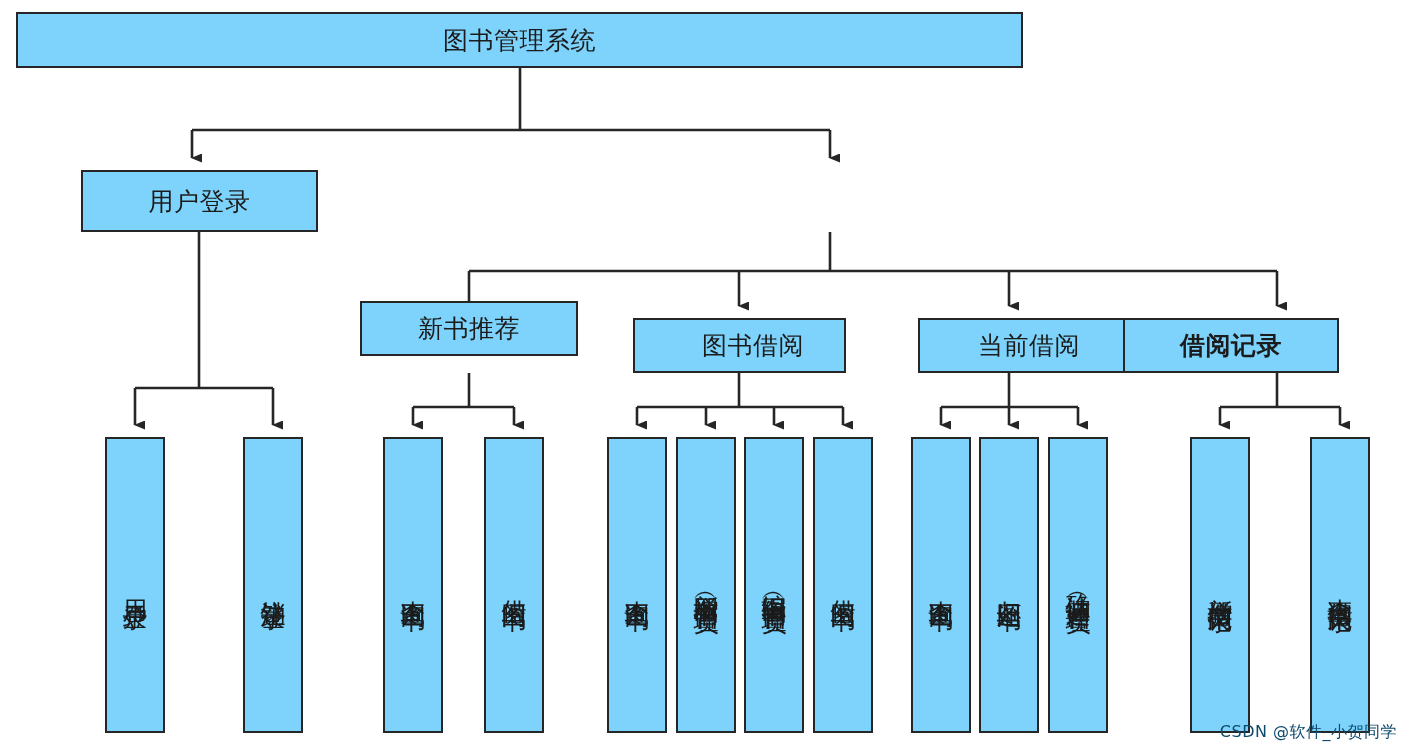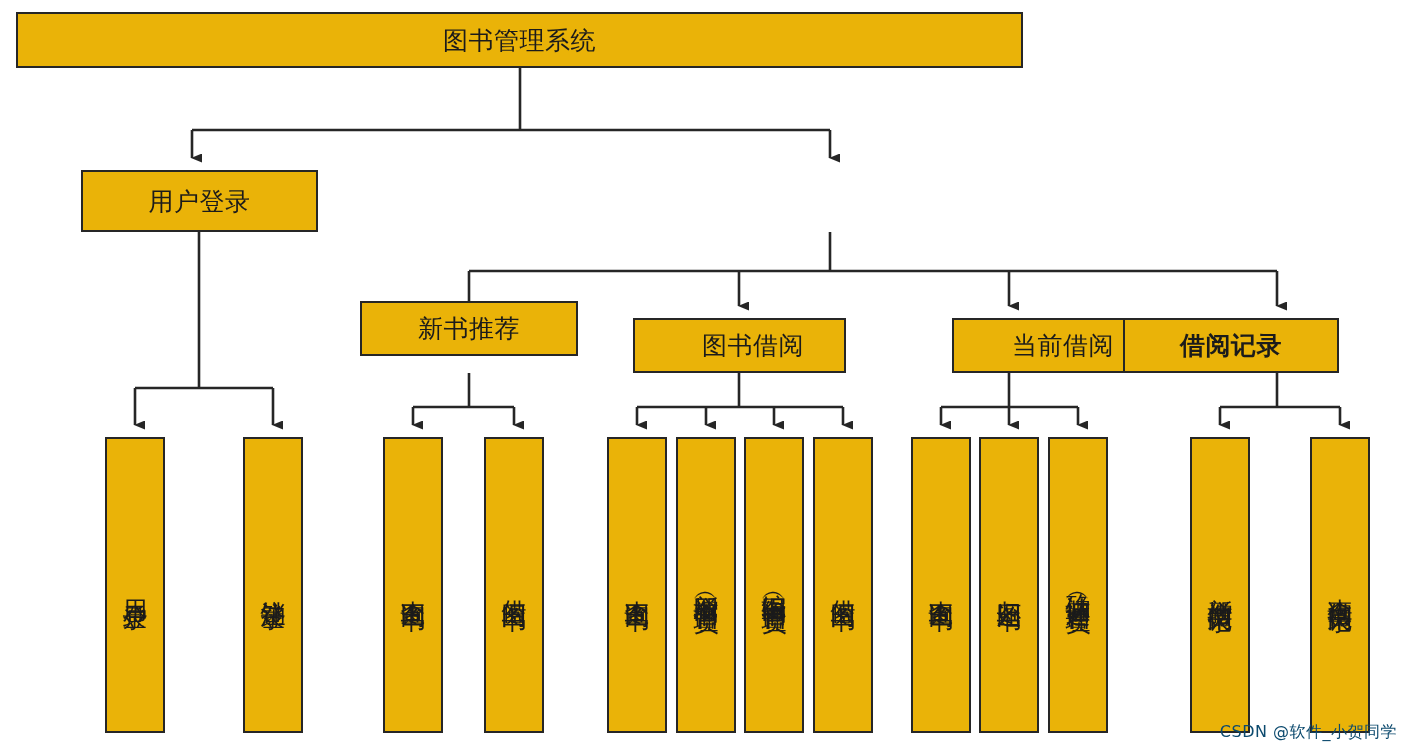--- a/index.html
+++ b/index.html
@@ -25,21 +25,21 @@
     left: 0;
     top: 0;
     width: 1405px;
     height: 747px;
     pointer-events: none;
   }
   .node {
     position: absolute;
     box-sizing: border-box;
     border: 2.5px solid #262626;
-    background: #eab308;
+    background: #7dd3fc;
     display: flex;
     align-items: center;
     justify-content: center;
     color: #1b1b1b;
   }
   .node-label {
     display: block;
     line-height: 1.08;
     letter-spacing: 0.5px;
     white-space: pre;
@@ -139,21 +139,21 @@
 
 
   <div class="node h" style="left:360px; top:301px; width:218px; height:55px;">
     <span class="node-label">新书推荐</span>
   </div>
 
   <div class="node h" style="left:633px; top:318px; width:213px; height:55px;padding-left:27px;">
     <span class="node-label">图书借阅</span>
   </div>
 
-  <div class="node h" style="left:952px; top:318px; width:222px; height:55px;">
+  <div class="node h" style="left:918px; top:318px; width:222px; height:55px;">
     <span class="node-label">当前借阅</span>
   </div>
 
   <div class="node h" style="left:1123px; top:318px; width:216px; height:55px;font-weight:bold;">
     <span class="node-label">借阅记录</span>
   </div>
 
   <div class="node v" style="left:105px; top:437px; width:60px; height:296px;">
     <span class="node-label">用户登录</span>
   </div>

